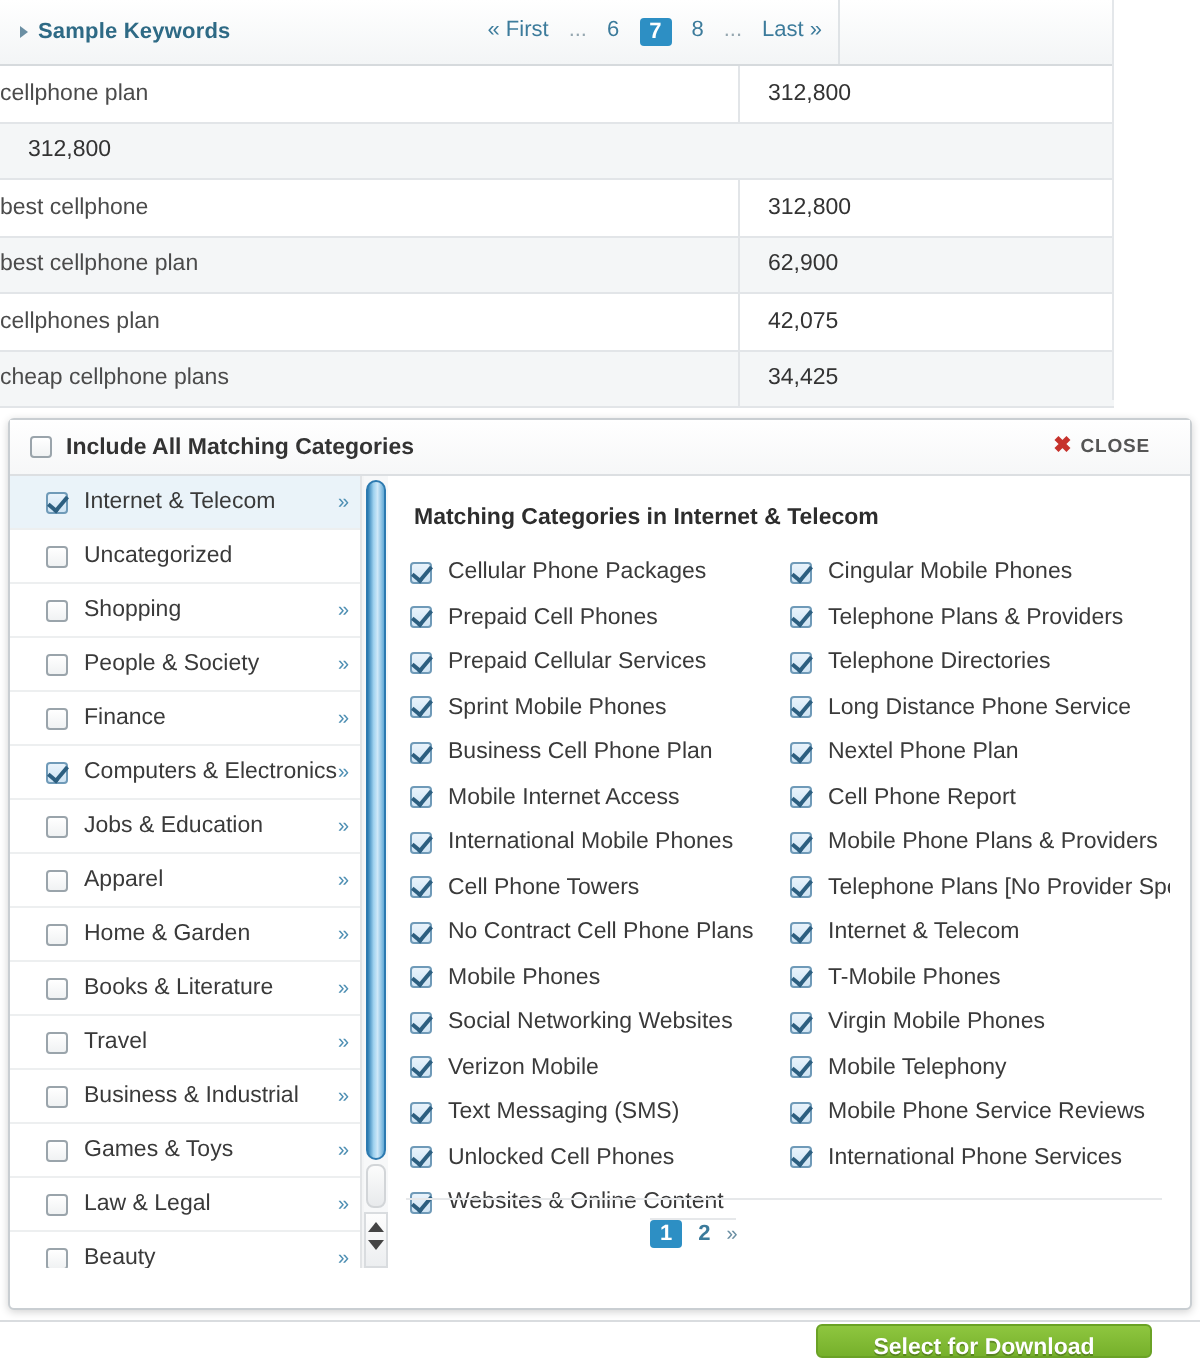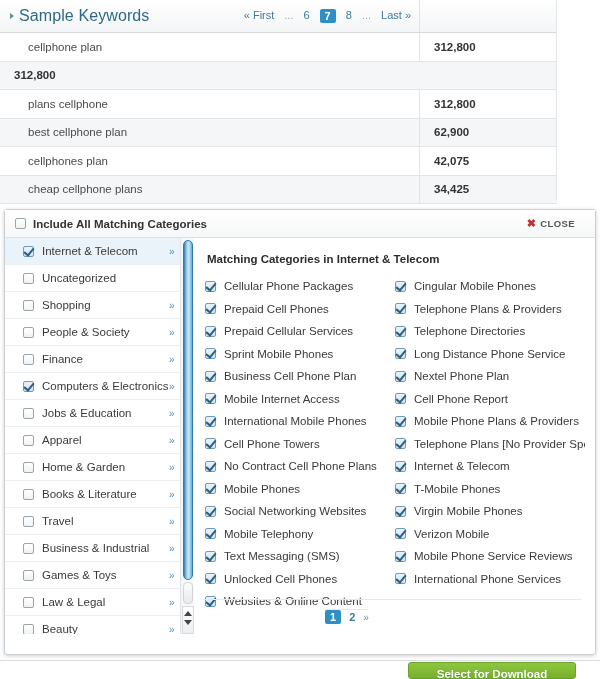--- a/index.html
+++ b/index.html
@@ -18,21 +18,21 @@
     display: flex; height: 33px; align-items: stretch;
     background: linear-gradient(#ffffff, #f3f5f6);
     border-bottom: 1px solid #d6dadd;
   }
   .kw-head-left {
     width: 420px; display: flex; align-items: center;
     border-right: 1px solid #dfe3e6;
     padding: 0 8px 0 10px; position: relative;
   }
   .kw-title {
-    font-size: 16px; font-weight: normal; color: #2e6a85; letter-spacing: .1px;
+    font-size: 11px; font-weight: bold; color: #2e6a85; letter-spacing: .1px;
   }
   .tri-right {
     width: 0; height: 0; margin-right: 5px;
     border-left: 4px solid #6b8fa3;
     border-top: 3px solid transparent; border-bottom: 3px solid transparent;
   }
   .pager { margin-left: auto; display: flex; align-items: flex-start; gap: 10px;
            font-size: 11px; color: #3c7b9b; }
   .pager span, .pager a { color: #3c7b9b; text-decoration: none; }
   .pager .pg-dim { color: #96a7b0; }
@@ -49,26 +49,26 @@
     border-top: 4px solid #6b8fa3;
     border-left: 3px solid transparent; border-right: 3px solid transparent;
   }
   .kw-head-right .hdr-text {
     font-size: 11.5px; color: #2e6a85; font-weight: normal; line-height: 13px;
   }
   .kw-row { display: flex; height: 28.5px; border-bottom: 1px solid #e2e5e8; }
   .kw-row.odd { background: #ffffff; }
   .kw-row.even { background: #f4f6f7; }
   .kw-cell-kw {
-    width: 420px; display: flex; align-items: center; padding-left: 28px;
+    width: 370px; display: flex; align-items: center; padding-left: 0;
     font-size: 11.5px; color: #4b4b4b; border-right: 1px solid #e2e5e8;
   }
   .kw-cell-vol {
     flex: 1; display: flex; align-items: center; padding-left: 14px;
-    font-size: 11.5px; color: #333; font-weight: bold;
+    font-size: 11.5px; color: #333; font-weight: normal;
   }
 
   
   .modal {
     position: absolute; left: 4px; top: 209px; width: 592px; height: 446px;
     background: #fff; border: 1px solid #c9ced2; border-radius: 3px;
     box-shadow: 0 1px 4px rgba(0,0,0,.18);
   }
   .modal-head {
     height: 28px; display: flex; align-items: center; padding: 0 20px 0 10px;
@@ -214,21 +214,21 @@
 
     <div id="kw-rows">
         <div class="kw-row odd">
           <div class="kw-cell-kw">cellphone plan</div>
           <div class="kw-cell-vol">312,800</div>
         </div>
         <div class="kw-row even">
           <div class="kw-cell-vol">312,800</div>
         </div>
         <div class="kw-row odd">
-          <div class="kw-cell-kw">plans cellphone</div>
+          <div class="kw-cell-kw">best cellphone</div>
           <div class="kw-cell-vol">312,800</div>
         </div>
         <div class="kw-row even">
           <div class="kw-cell-kw">best cellphone plan</div>
           <div class="kw-cell-vol">62,900</div>
         </div>
         <div class="kw-row odd">
           <div class="kw-cell-kw">cellphones plan</div>
           <div class="kw-cell-vol">42,075</div>
         </div>
@@ -428,25 +428,25 @@
             <div class="match-item">
               <span class="cb checked"></span>
               <span class="match-label">Social Networking Websites</span>
             </div>
             <div class="match-item">
               <span class="cb checked"></span>
               <span class="match-label">Virgin Mobile Phones</span>
             </div>
             <div class="match-item">
               <span class="cb checked"></span>
+              <span class="match-label">Verizon Mobile</span>
+            </div>
+            <div class="match-item">
+              <span class="cb checked"></span>
               <span class="match-label">Mobile Telephony</span>
-            </div>
-            <div class="match-item">
-              <span class="cb checked"></span>
-              <span class="match-label">Verizon Mobile</span>
             </div>
             <div class="match-item">
               <span class="cb checked"></span>
               <span class="match-label">Text Messaging (SMS)</span>
             </div>
             <div class="match-item">
               <span class="cb checked"></span>
               <span class="match-label">Mobile Phone Service Reviews</span>
             </div>
             <div class="match-item">

